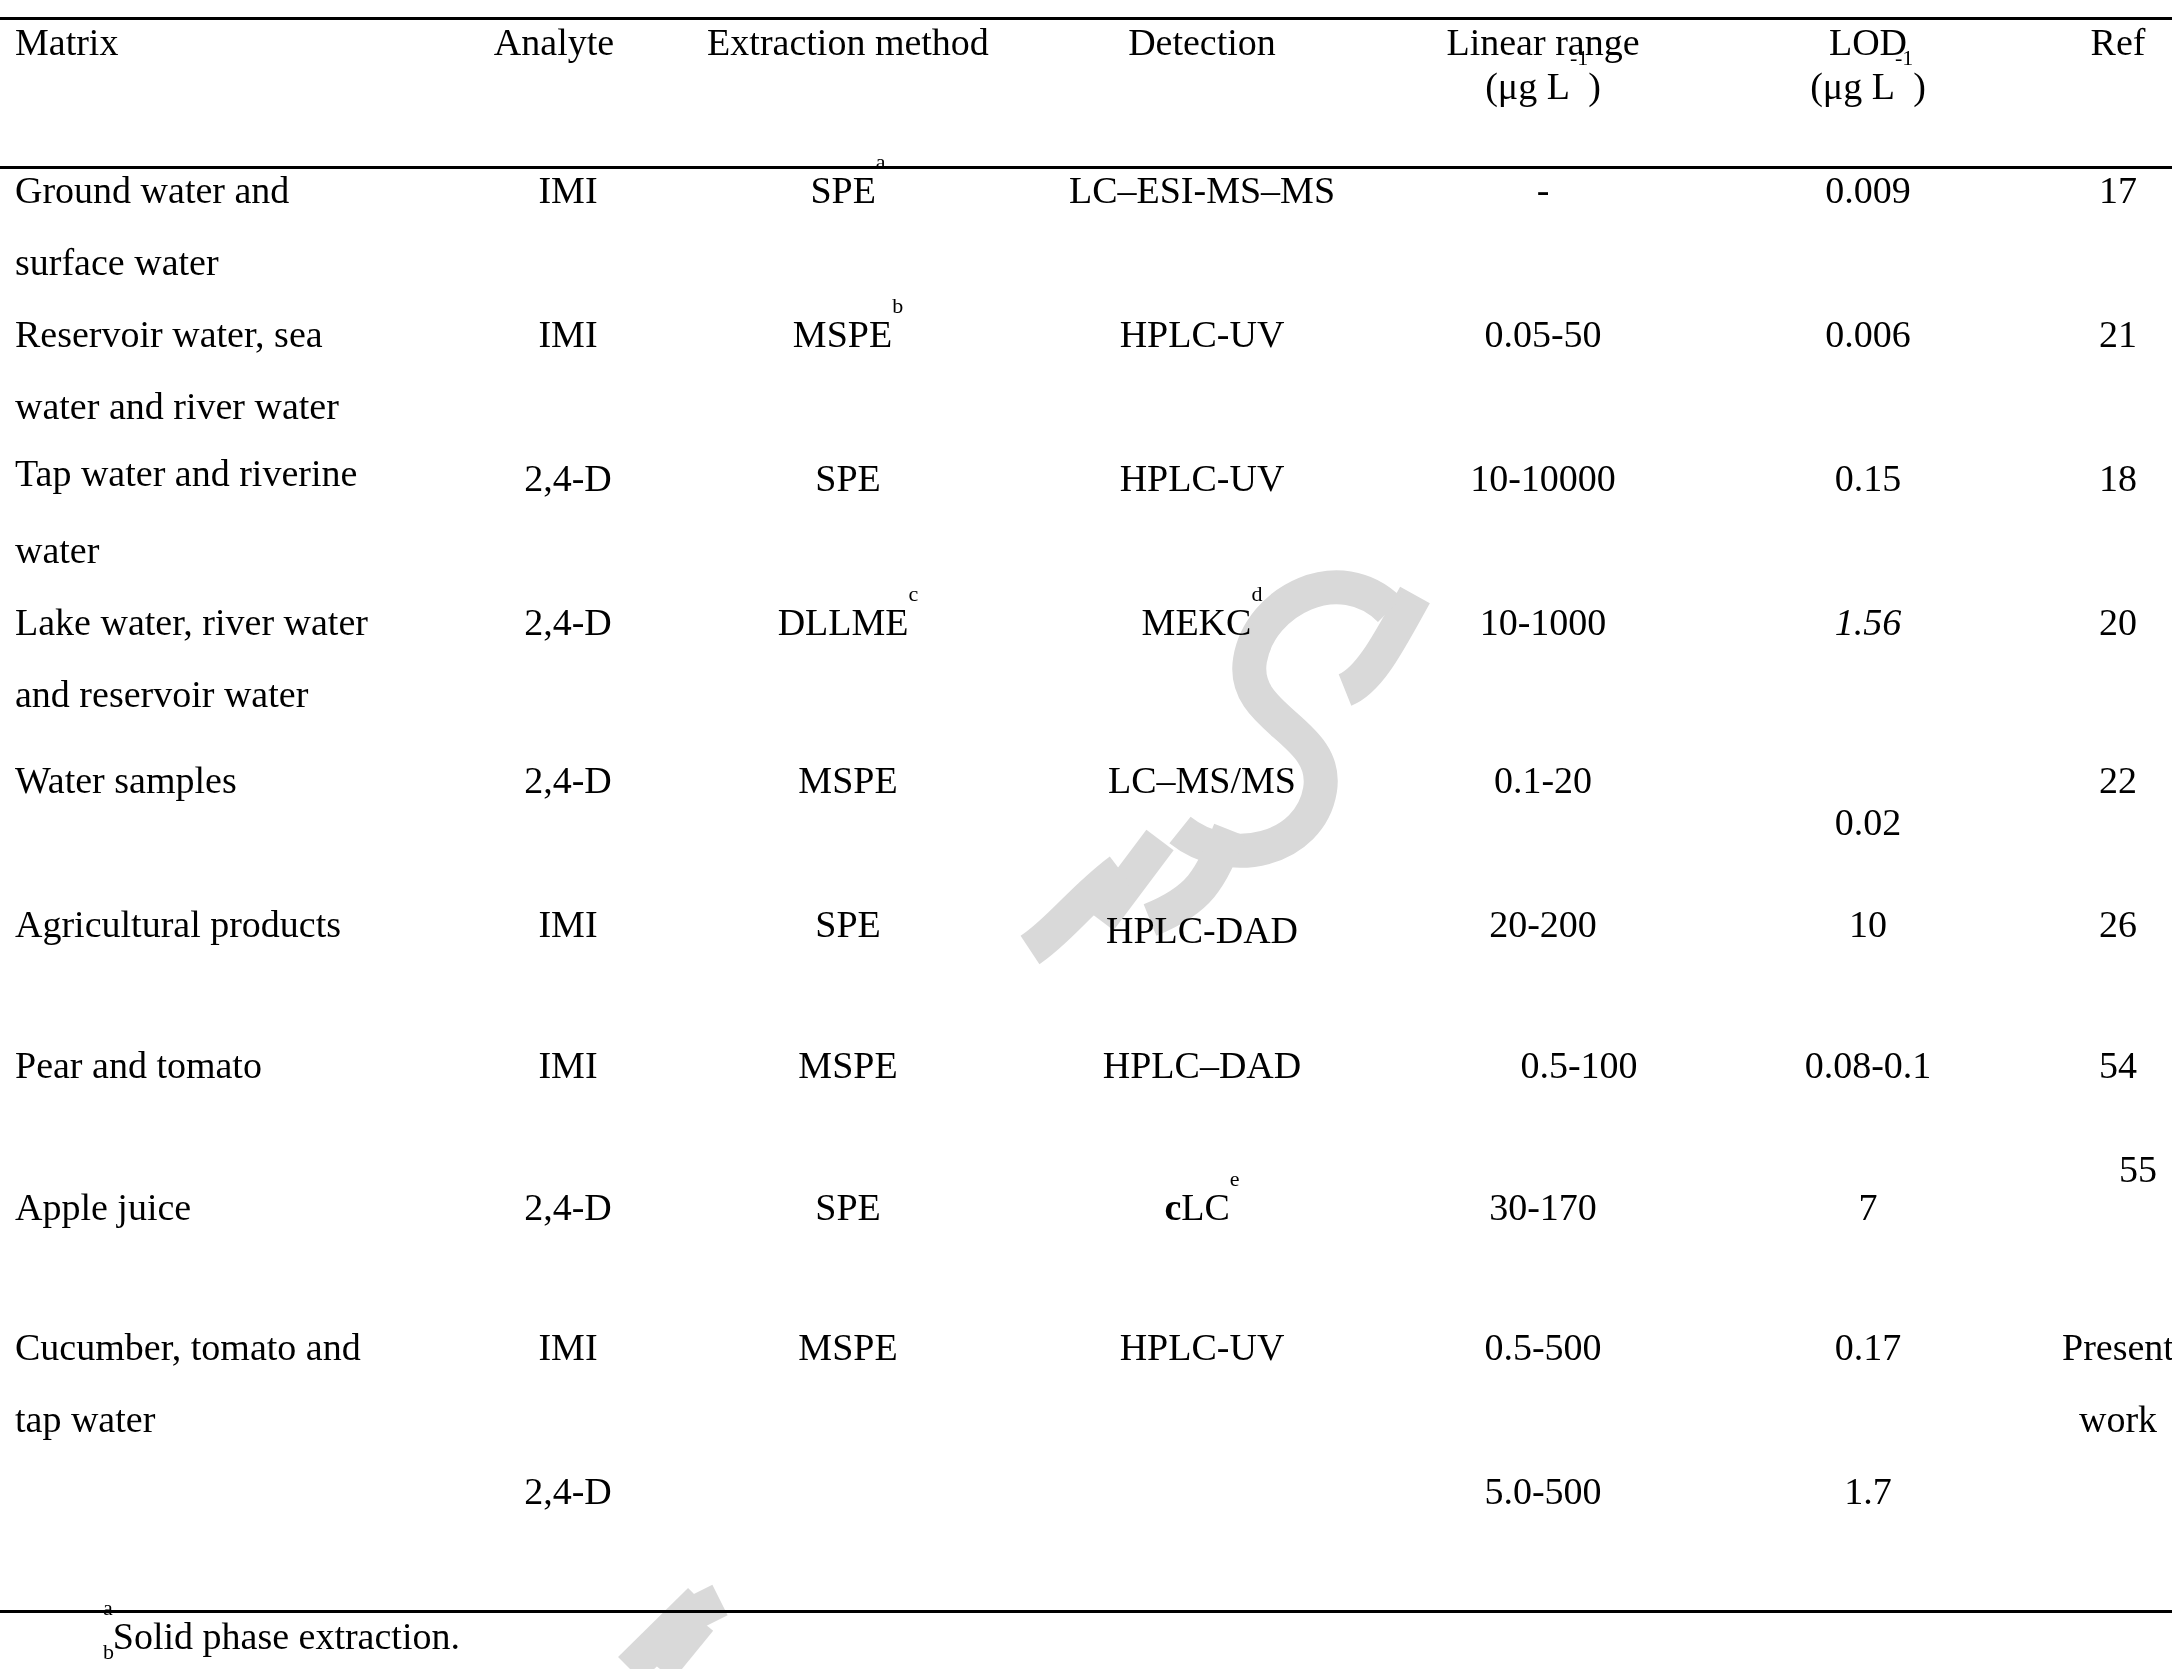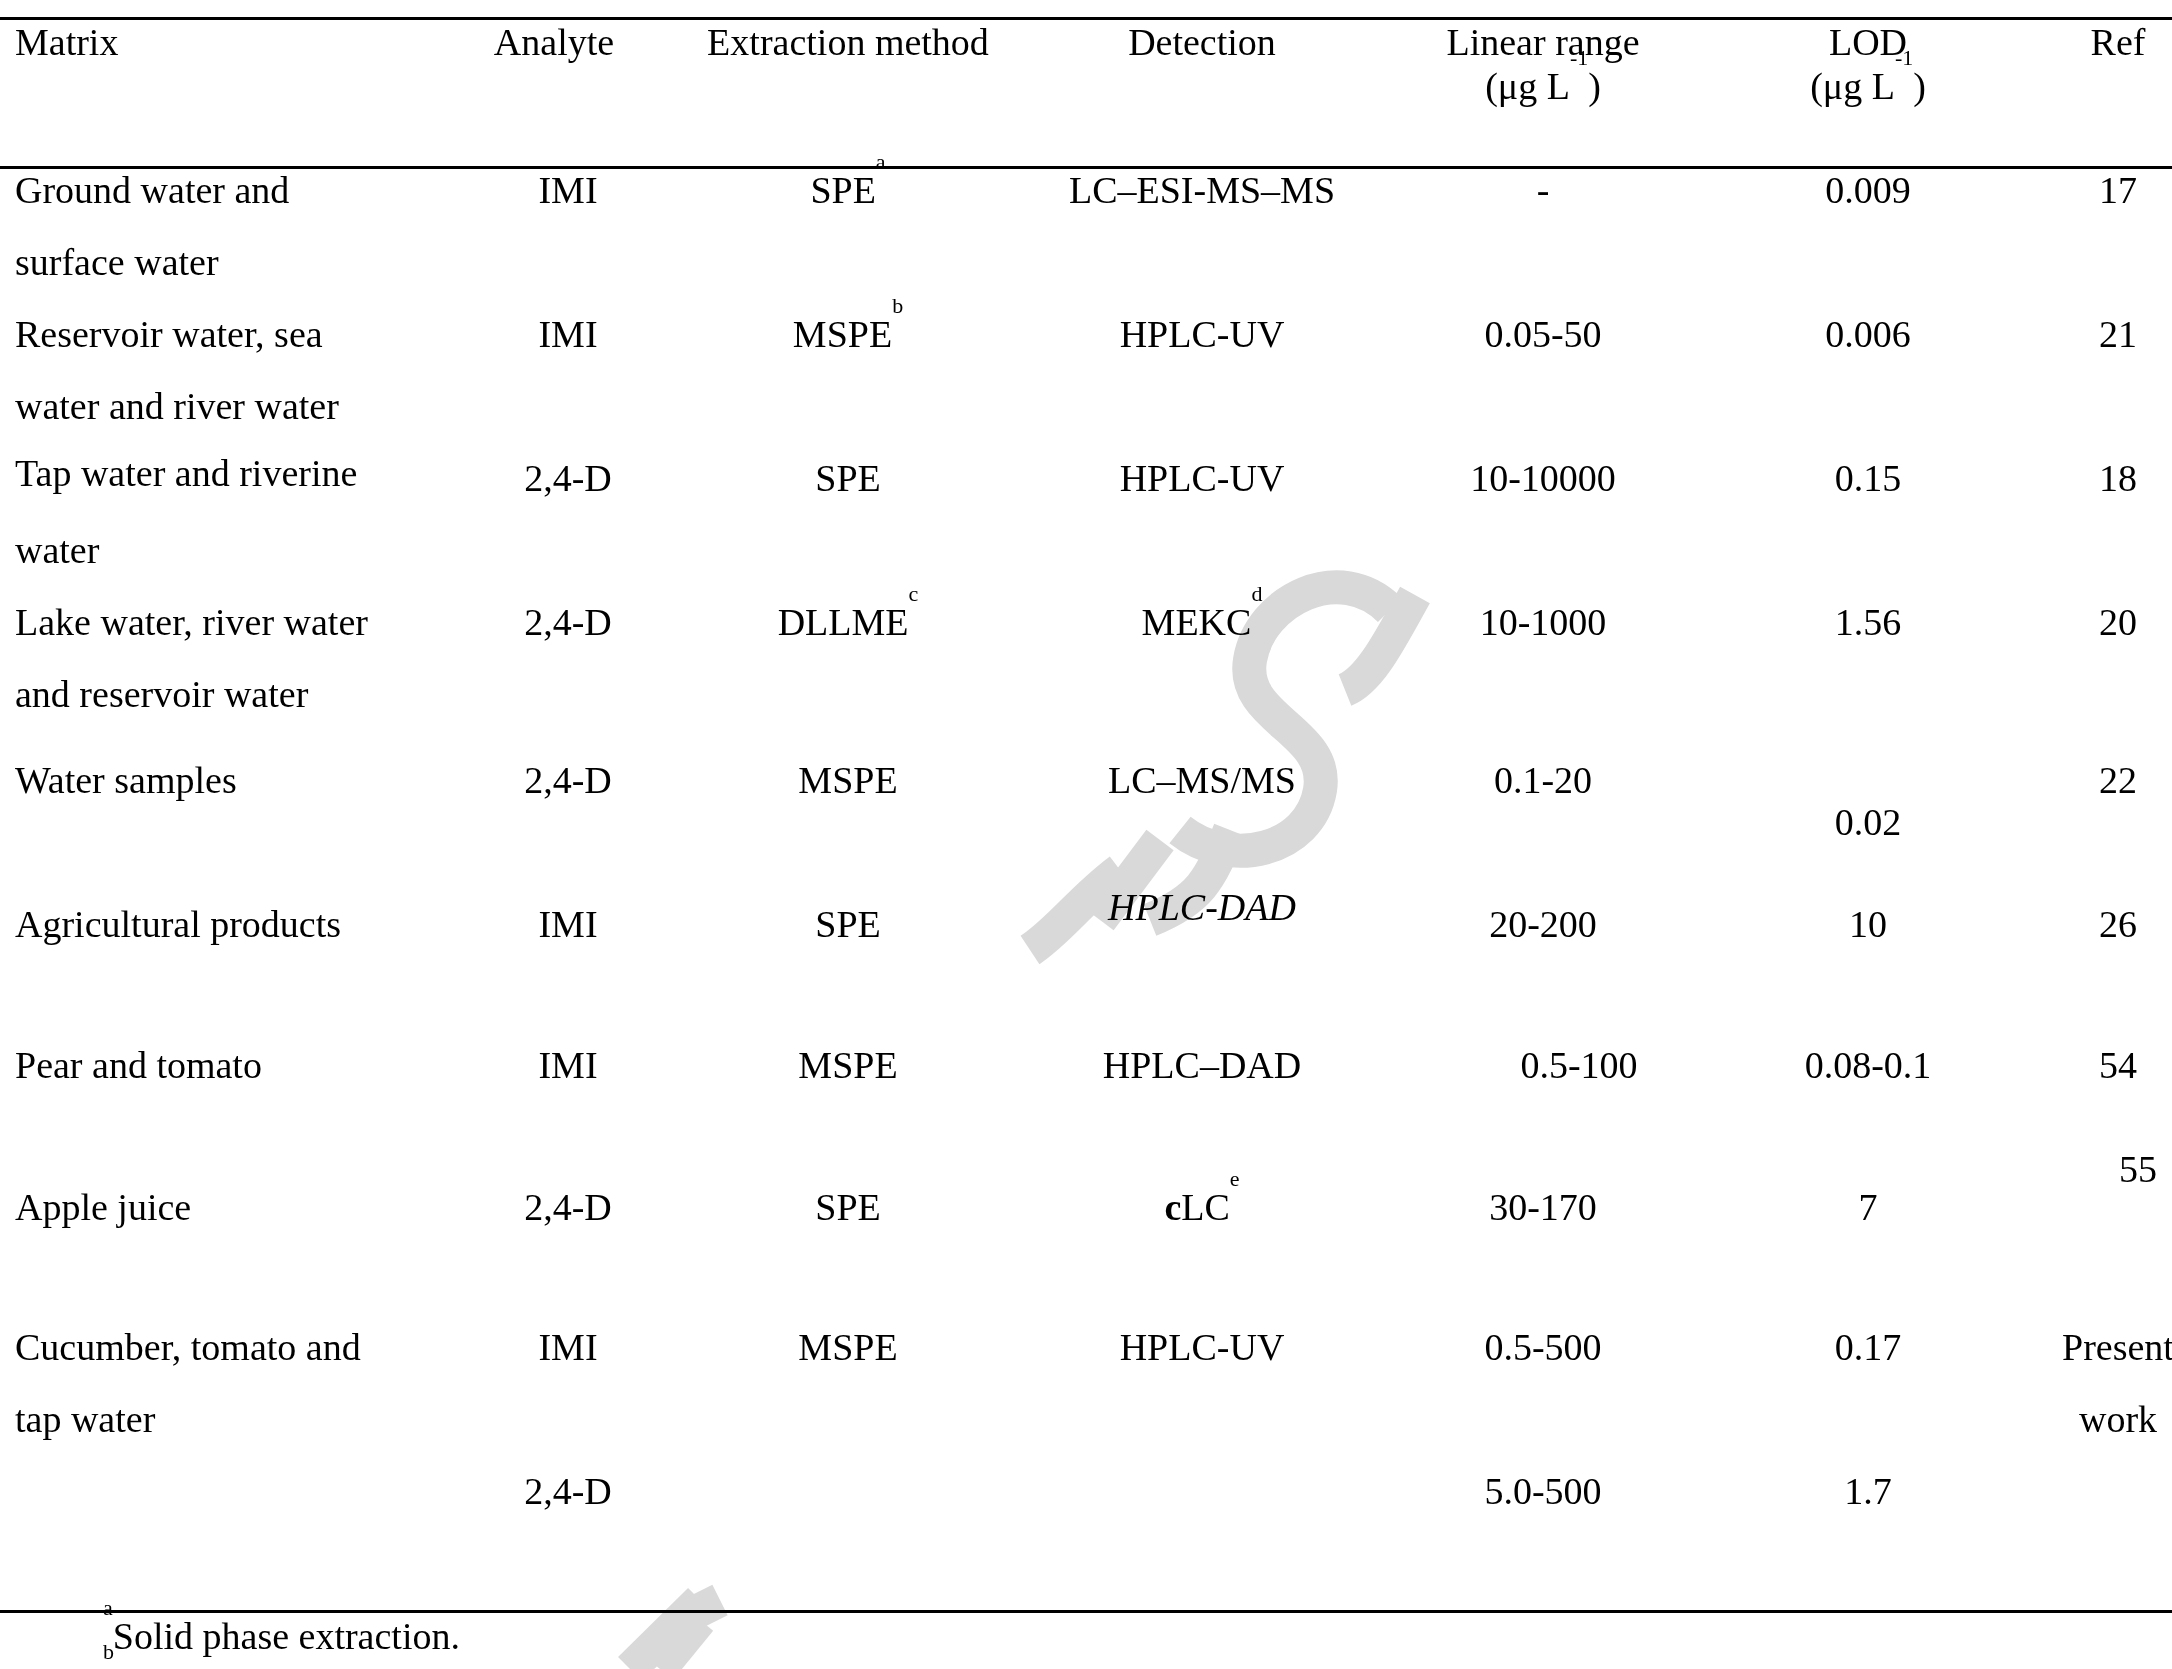--- a/index.html
+++ b/index.html
@@ -97,37 +97,37 @@
       <div class="cell c" style="left: 1868px; top: 456px;"><span>0.15</span></div>
       <div class="cell c" style="left: 2118px; top: 456px;"><span>18</span></div>
     </div>
     <div>
       <div class="cell l" style="left: 15px; top: 600px;">Lake water, river water</div>
       <div class="cell l" style="left: 15px; top: 672px;">and reservoir water</div>
       <div class="cell c" style="left: 568px; top: 600px;"><span>2,4-D</span></div>
       <div class="cell c" style="left: 848px; top: 600px;"><span>DLLME</span><sup>c</sup></div>
       <div class="cell c" style="left: 1202px; top: 600px;"><span>MEKC</span><sup>d</sup></div>
       <div class="cell c" style="left: 1543px; top: 600px;"><span>10-1000</span></div>
-      <div class="cell c" style="left: 1868px; top: 600px;"><span>1.56</span></div>
+      <div class="cell c" style="left: 1868px; top: 600px; font-style: italic;"><span>1.56</span></div>
       <div class="cell c" style="left: 2118px; top: 600px;"><span>20</span></div>
     </div>
     <div>
       <div class="cell l" style="left: 15px; top: 758px;">Water samples</div>
       <div class="cell c" style="left: 568px; top: 758px;"><span>2,4-D</span></div>
       <div class="cell c" style="left: 848px; top: 758px;"><span>MSPE</span><sup></sup></div>
       <div class="cell c" style="left: 1202px; top: 758px;"><span>LC–MS/MS</span><sup></sup></div>
       <div class="cell c" style="left: 1543px; top: 758px;"><span>0.1-20</span></div>
       <div class="cell c" style="left: 1868px; top: 758px; margin-top: 42px;"><span>0.02</span></div>
       <div class="cell c" style="left: 2118px; top: 758px;"><span>22</span></div>
     </div>
     <div>
       <div class="cell l" style="left: 15px; top: 902px;">Agricultural products</div>
       <div class="cell c" style="left: 568px; top: 902px;"><span>IMI</span></div>
       <div class="cell c" style="left: 848px; top: 902px;"><span>SPE</span><sup></sup></div>
-      <div class="cell c" style="left: 1202px; top: 885px; font-style: italic;"><span>HPLC-DAD</span><sup></sup></div>
+      <div class="cell c" style="left: 1202px; top: 908px;"><span>HPLC-DAD</span><sup></sup></div>
       <div class="cell c" style="left: 1543px; top: 902px;"><span>20-200</span></div>
       <div class="cell c" style="left: 1868px; top: 902px;"><span>10</span></div>
       <div class="cell c" style="left: 2118px; top: 902px;"><span>26</span></div>
     </div>
     <div>
       <div class="cell l" style="left: 15px; top: 1043px;">Pear and tomato</div>
       <div class="cell c" style="left: 568px; top: 1043px;"><span>IMI</span></div>
       <div class="cell c" style="left: 848px; top: 1043px;"><span>MSPE</span><sup></sup></div>
       <div class="cell c" style="left: 1202px; top: 1043px;"><span>HPLC–DAD</span><sup></sup></div>
       <div class="cell c" style="left: 1543px; top: 1043px; margin-left: 36px;"><span>0.5-100</span></div>

